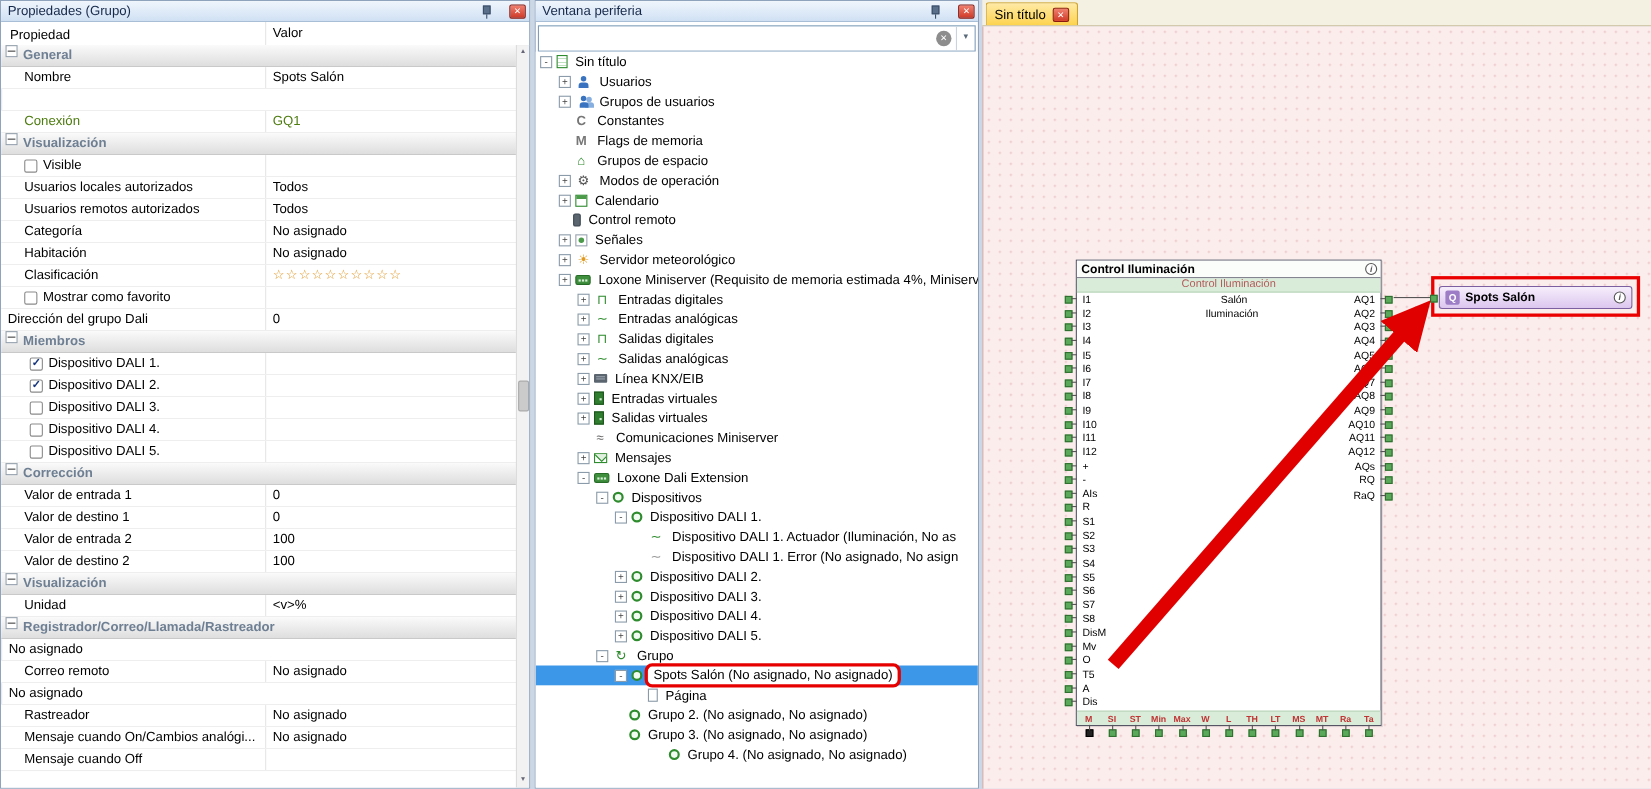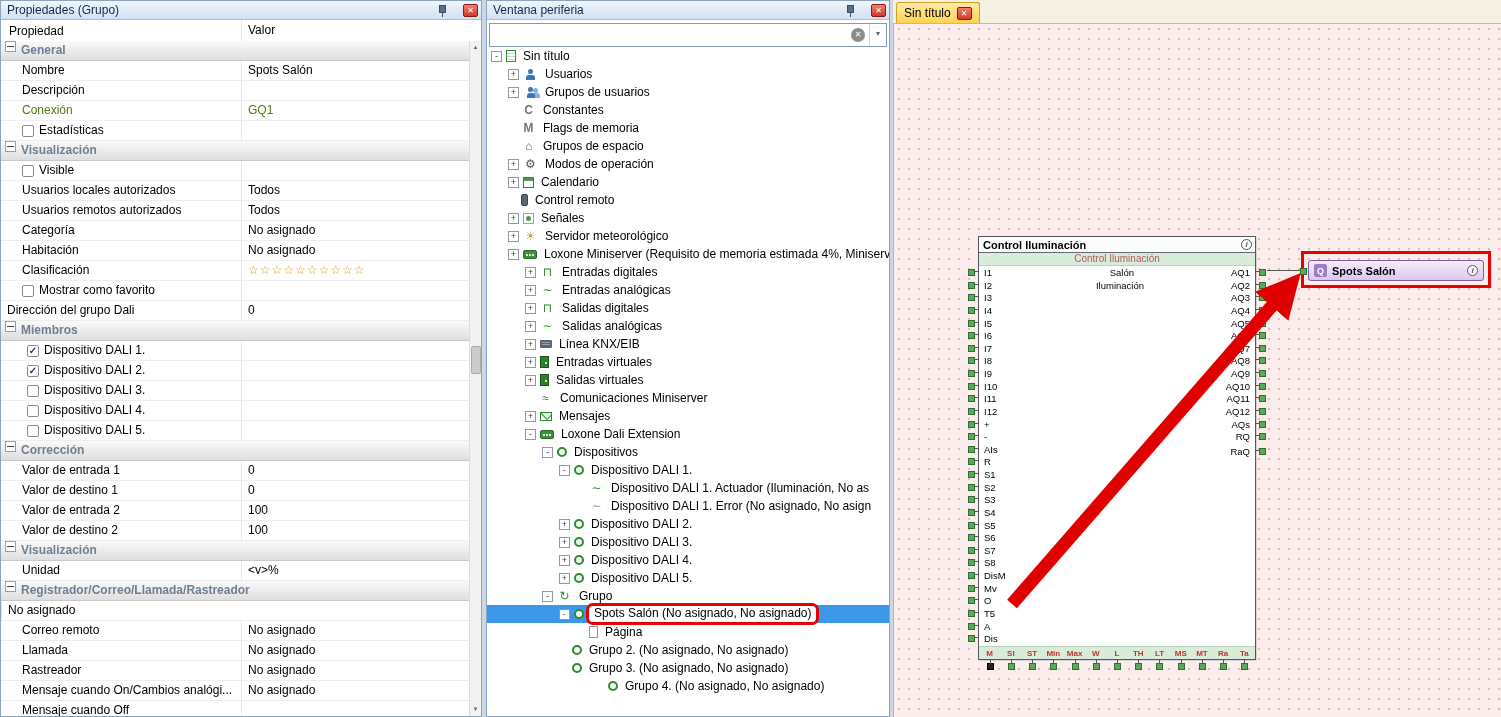--- a/index.html
+++ b/index.html
@@ -141,37 +141,27 @@
           <span class="secbox"></span>
           <span>General</span>
         </div>
         <div class="prow">
           <div class="plabel">
             <span>Nombre</span>
           </div>
           <div class="pvalue">Spots Salón</div>
         </div>
         <div class="prow">
-          <div class="plabel">
-            <span>Descripción</span>
-          </div>
           <div class="pvalue"></div>
         </div>
         <div class="prow gray">
           <div class="plabel">
             <span>Conexión</span>
           </div>
           <div class="pvalue">GQ1</div>
-        </div>
-        <div class="prow">
-          <div class="plabel">
-            <span class="cb"></span>
-            <span>Estadísticas</span>
-          </div>
-          <div class="pvalue"></div>
         </div>
         <div class="prow section">
           <span class="secbox"></span>
           <span>Visualización</span>
         </div>
         <div class="prow">
           <div class="plabel">
             <span class="cb"></span>
             <span>Visible</span>
           </div>
@@ -304,23 +294,20 @@
         <div class="prow">
           <div class="pvalue">No asignado</div>
         </div>
         <div class="prow">
           <div class="plabel">
             <span>Correo remoto</span>
           </div>
           <div class="pvalue">No asignado</div>
         </div>
         <div class="prow">
-          <div class="plabel">
-            <span>Llamada</span>
-          </div>
           <div class="pvalue">No asignado</div>
         </div>
         <div class="prow">
           <div class="plabel">
             <span>Rastreador</span>
           </div>
           <div class="pvalue">No asignado</div>
         </div>
         <div class="prow">
           <div class="plabel">

